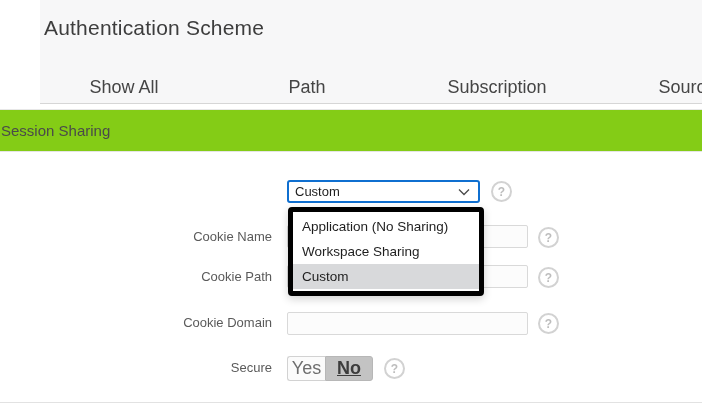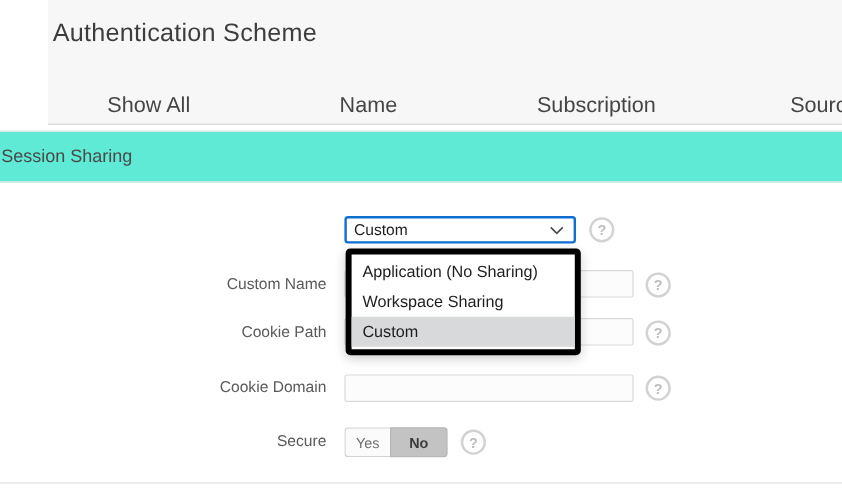--- a/index.html
+++ b/index.html
@@ -18,21 +18,21 @@
     position:absolute; left:4px; top:16px;
     font-size:21px; font-weight:400; color:#3d3d3d; letter-spacing:0.2px;
   }
   .tab-label {
     position:absolute; top:79px; transform:translateX(-50%);
     font-size:18px; color:#454545; line-height:16px; white-space:nowrap; cursor:pointer;
   }
   
   .section-band {
     position:absolute; left:0; top:109px; width:702px; height:43px;
-    background:#5eead4; border-top:1px solid #e7e7e7; border-bottom:1px solid #e5e5e5;
+    background:#84cc16; border-top:1px solid #e7e7e7; border-bottom:1px solid #e5e5e5;
   }
   .section-title {
     position:absolute; left:1px; top:12px; font-size:15px; color:#4a4a4a;
   }
   
   .flabel {
     position:absolute; left:0; width:272px; text-align:right;
     font-size:13px; color:#5a5a5a; line-height:16px; white-space:nowrap;
   }
   
@@ -64,61 +64,61 @@
   .help {
     position:absolute; width:21px; height:21px; border-radius:50%;
     border:2px solid #d2d2d2; color:#bdbdbd; font-size:12px; font-weight:bold;
     display:flex; align-items:center; justify-content:center; line-height:1;
     background:transparent; cursor:pointer; user-select:none;
   }
   
   .toggle { position:absolute; left:287px; top:356px; height:25px; display:inline-flex; }
   .tbtn {
     height:25px; display:flex; align-items:center; justify-content:center;
-    font-family:"Liberation Sans", sans-serif; font-size:12px; cursor:pointer;
+    font-family:"Liberation Sans", sans-serif; font-size:18px; cursor:pointer;
   }
   .tbtn.yes {
     width:38px; background:#fbfbfb; border:1px solid #d2d2d2; border-right:none;
     border-radius:3px 0 0 3px; color:#6e6e6e;
   }
   .tbtn.no {
     width:48px; background:#c3c3c3; border:1px solid #b7b7b7;
-    border-radius:0 3px 3px 0; color:#3d3d3d; font-weight:bold;
+    border-radius:0 3px 3px 0; color:#3d3d3d; font-weight:bold;text-decoration:underline;
   }
   .bottom-divider {
     position:absolute; left:0; top:402px; width:702px; height:0;
     border-top:1px solid #e2e2e2;
   }
 </style>
 </head>
 <body>
 
 <div id="screen">
 
   <div class="top-band">
     <h1 class="page-title">Authentication Scheme</h1>
     <span class="tab-label" style="left:84px;">Show All</span>
-    <span class="tab-label" style="left:267px;">Name</span>
+    <span class="tab-label" style="left:267px;">Path</span>
     <span class="tab-label" style="left:457px;">Subscription</span>
     <span class="tab-label" style="left:647px;">Source</span>
   </div>
 
   <div class="section-band">
     <div class="section-title">Session Sharing</div>
   </div>
 
   <div class="select-box" role="combobox" aria-expanded="true">
     <span class="select-value">Custom</span>
     <svg class="select-chevron" viewBox="0 0 12 8">
       <polyline points="1,1.5 6,6.5 11,1.5" fill="none" stroke="#4a4a4a" stroke-width="1.3"></polyline>
     </svg>
   </div>
   <span class="help" style="left:491px; top:181px;">?</span>
 
-  <label class="flabel" style="top:229px;">Custom Name</label>
+  <label class="flabel" style="top:229px;">Cookie Name</label>
   <input class="tinput" style="top: 225px;" type="text" value="">
   <span class="help" style="left:538px; top:227px;">?</span>
 
   <label class="flabel" style="top:269px;padding-left:24px;">Cookie Path</label>
   <input class="tinput" style="top: 265px;" type="text" value="">
   <span class="help" style="left:538px; top:267px;">?</span>
 
   <label class="flabel" style="top:315px;">Cookie Domain</label>
   <input class="tinput" style="top: 312px;" type="text" value="">
   <span class="help" style="left:538px; top:313px;">?</span>

